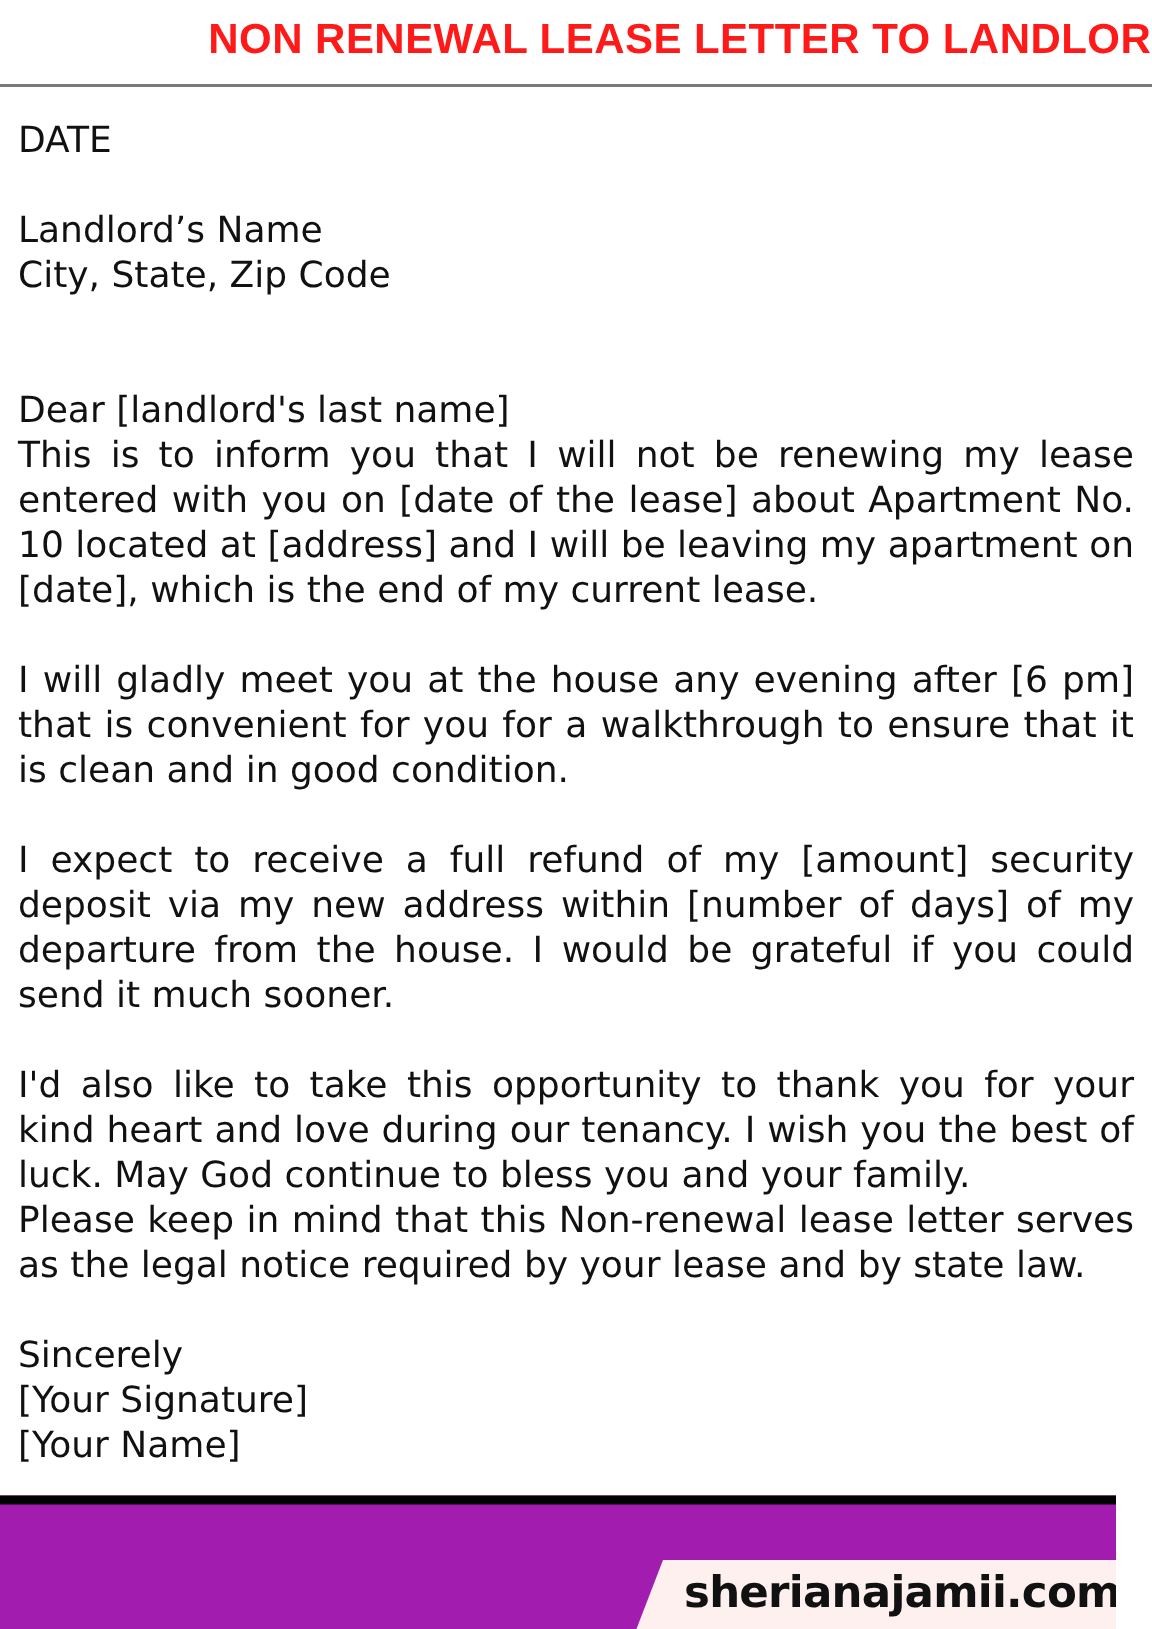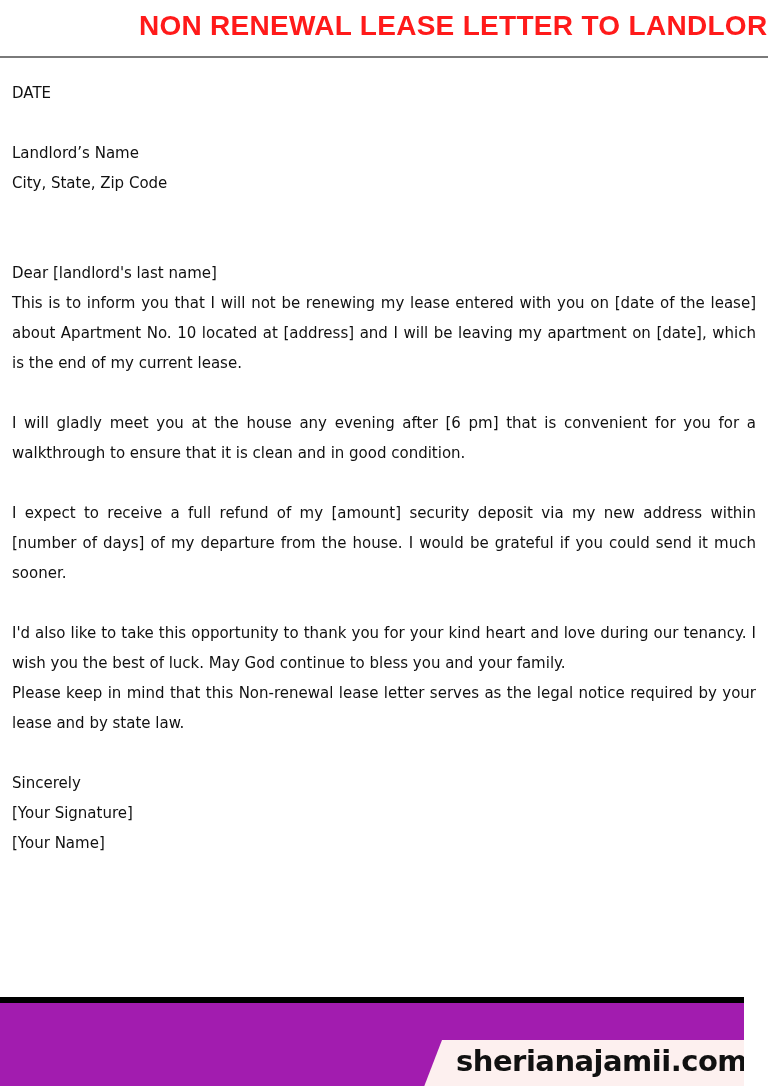--- a/index.html
+++ b/index.html
@@ -1,20 +1,20 @@
 <!DOCTYPE html>
 <html><head>
   <meta charset="utf-8">
   <style>
     html, body { margin:0; padding:0; }
     body { width:768px; height:1086px; background:#ffffff; position:relative; overflow:hidden; font-family:"DejaVu Sans", sans-serif; }
     .header { position:absolute; left:0; top:0; width:768px; height:56px; text-align:right;margin-left:20px; }
     .title { margin:0; padding-top:10px; font-family:"Liberation Sans", sans-serif; font-weight:900; font-size:28px; color:#ff1a1a; letter-spacing:0.3px; }
     .rule { position:absolute; left:0; top:56px; width:768px; height:2px; background:#7a7a7a; }
-    .body-text { position:absolute; left:12px; top:78px; width:744px; font-family:"DejaVu Sans", sans-serif; font-size:15px; line-height:30px; color:#111; }
+    .body-text { position:absolute; left:12px; top:78px; width:744px; font-family:"DejaVu Sans", sans-serif; font-size:24px; line-height:30px; color:#111; }
     .line { margin:0; white-space:nowrap; height:30px; }
     .para { margin:0; text-align:justify; }
     .gap { height:30px; }
     .footer { position:absolute; left:0; top:997px; width:744px; height:89px; background:#a21caf; border-top:6px solid #000000; }
     .footer-tab { position:absolute; right:0; top:37px; width:322px; height:52px; background:#fdf0ef; clip-path:polygon(20px 0, 100% 0, 100% 100%, 0 100%); }
     .site { position:absolute; left:34px; top:4px; font-family:"DejaVu Sans", sans-serif; font-weight:bold; font-size:29px; color:#111; letter-spacing:-0.5px; }
   </style>
 </head>
 <body>
 

